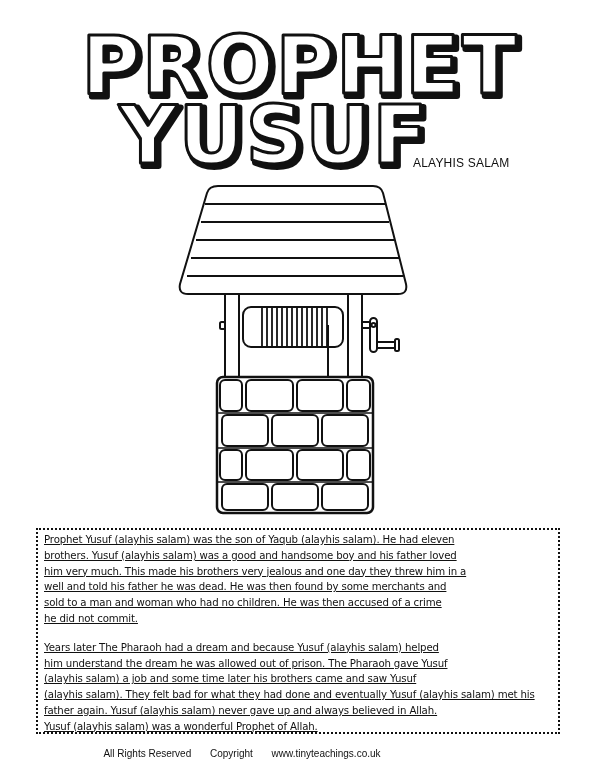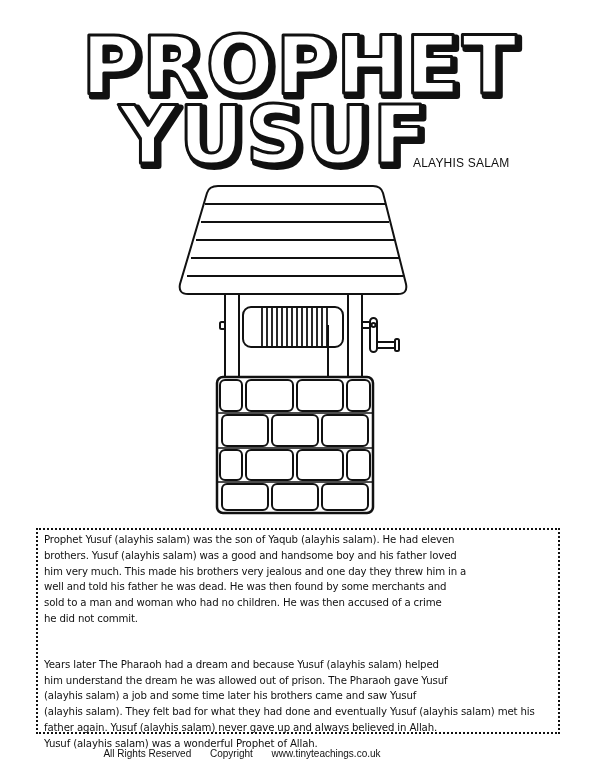--- a/index.html
+++ b/index.html
@@ -2,23 +2,23 @@
 <html><head>
 <meta charset="utf-8">
 <style>
   html, body { margin:0; padding:0; background:#ffffff; }
   body { width:600px; height:776px; position:relative; overflow:hidden; font-family:"DejaVu Sans", sans-serif; color:#111; }
   .title-wrap { position:absolute; left:0; top:0; width:548px; height:180px; }
   .title-wrap svg { position:absolute; left:0; top:0; }
   .subtitle { position:absolute; left:413px; top:156px; font-family:"Liberation Sans", sans-serif; font-size:12px; letter-spacing:0.2px; color:#111; }
   .well { position:absolute; left:0; top:180px; }
   .story-box { position:absolute; left:36px; top:528px; width:524px; height:206px; border:2px dotted #111; box-sizing:border-box; }
-  .story-text { position:absolute; left:44px; top:532px; width:520px; font-family:"DejaVu Sans", sans-serif; font-size:10.2px; line-height:15.8px; color:#111; letter-spacing:-0.15px; }
+  .story-text { position:absolute; left:44px; top:532px; width:520px; font-family:"DejaVu Sans", sans-serif; font-size:10.2px; line-height:15.8px; color:#111; letter-spacing:-0.15px;text-decoration:underline; }
   .story-text p { margin:0; white-space:pre-line; }
-  .story-text p + p { margin-top:30px; }
+  .story-text p + p { margin-top:13px; }
   .footer { position:absolute; top:748px; left:0; width:484px; text-align:center; font-family:"Liberation Sans", sans-serif; font-size:10px; color:#111; }
   .footer span { margin:0 8px; }
 </style>
 </head>
 <body>
 
 <div class="title-wrap">
   <svg width="600" height="180" viewBox="0 0 600 180">
     <g font-family="'DejaVu Sans', sans-serif" font-weight="bold" text-anchor="middle">
 

